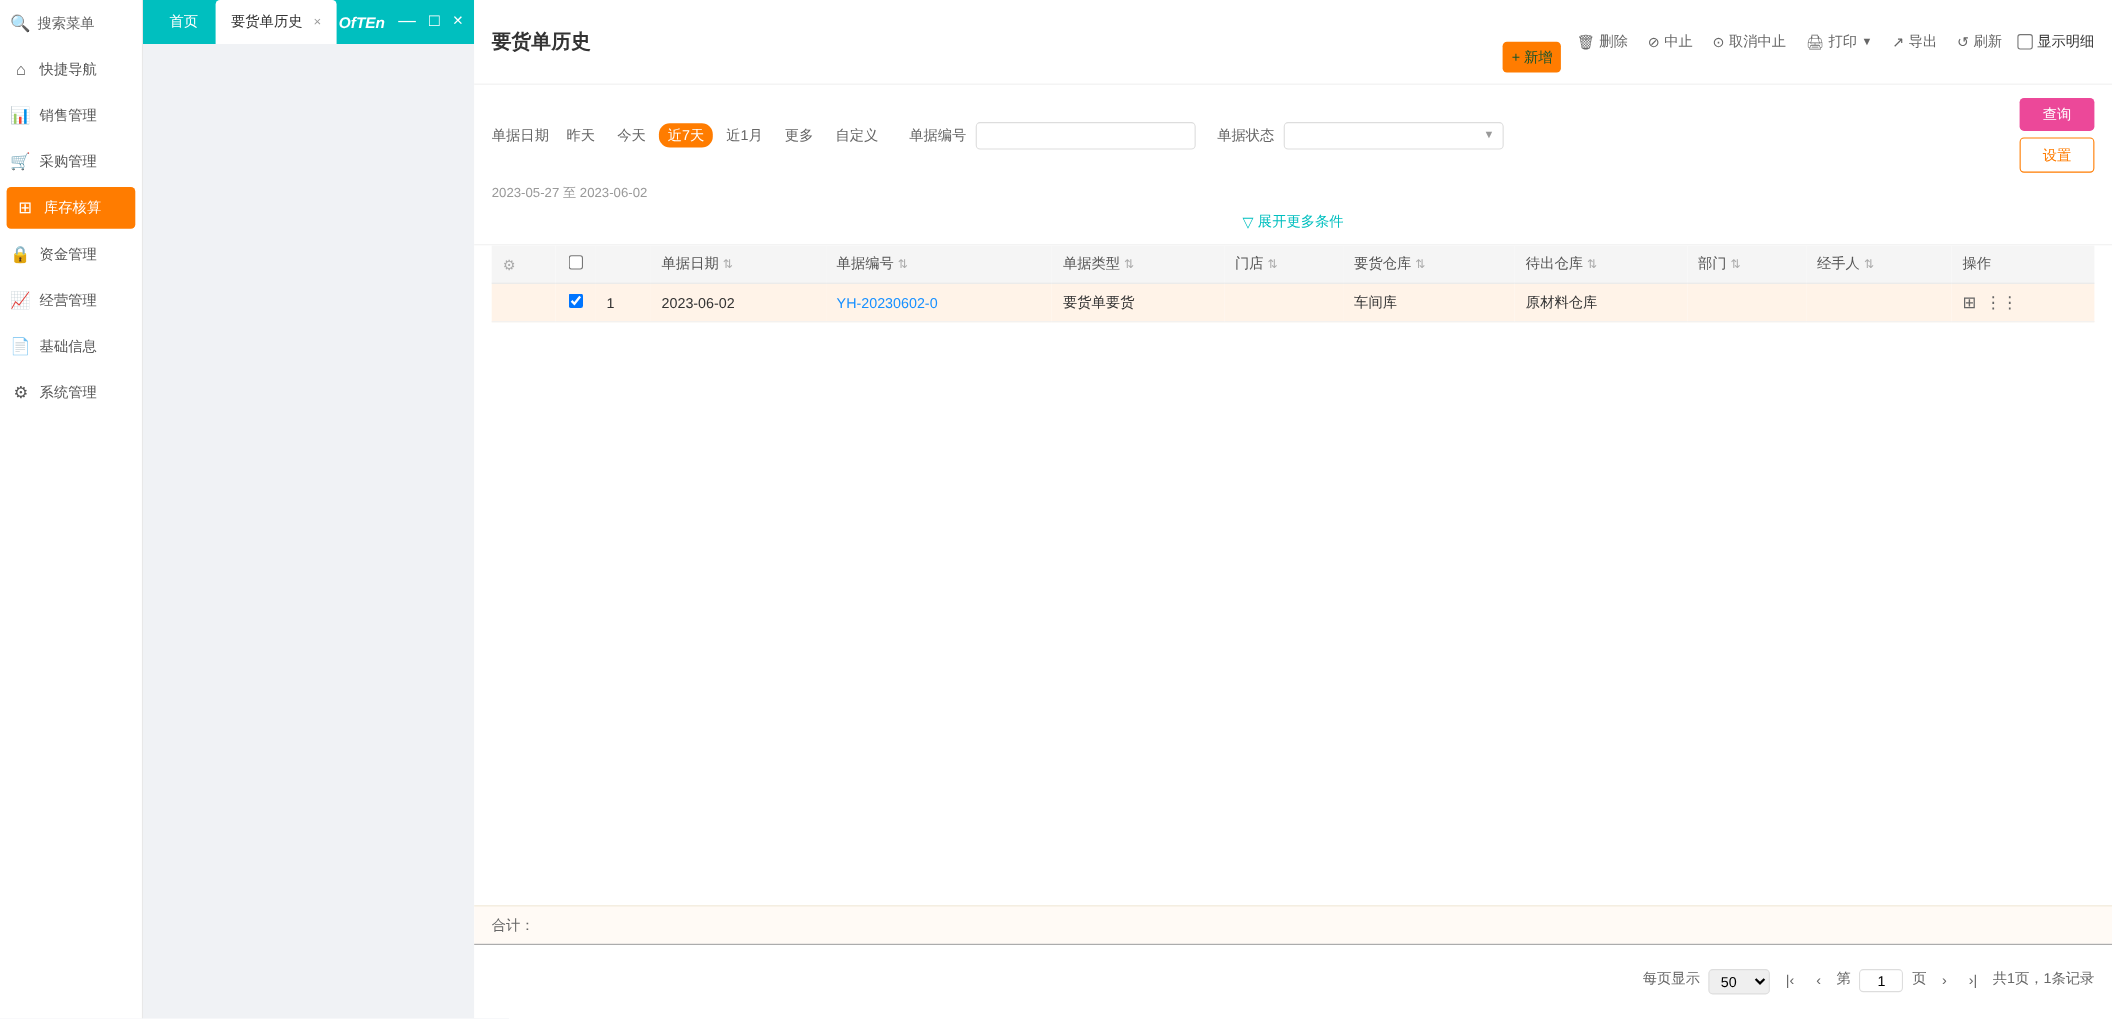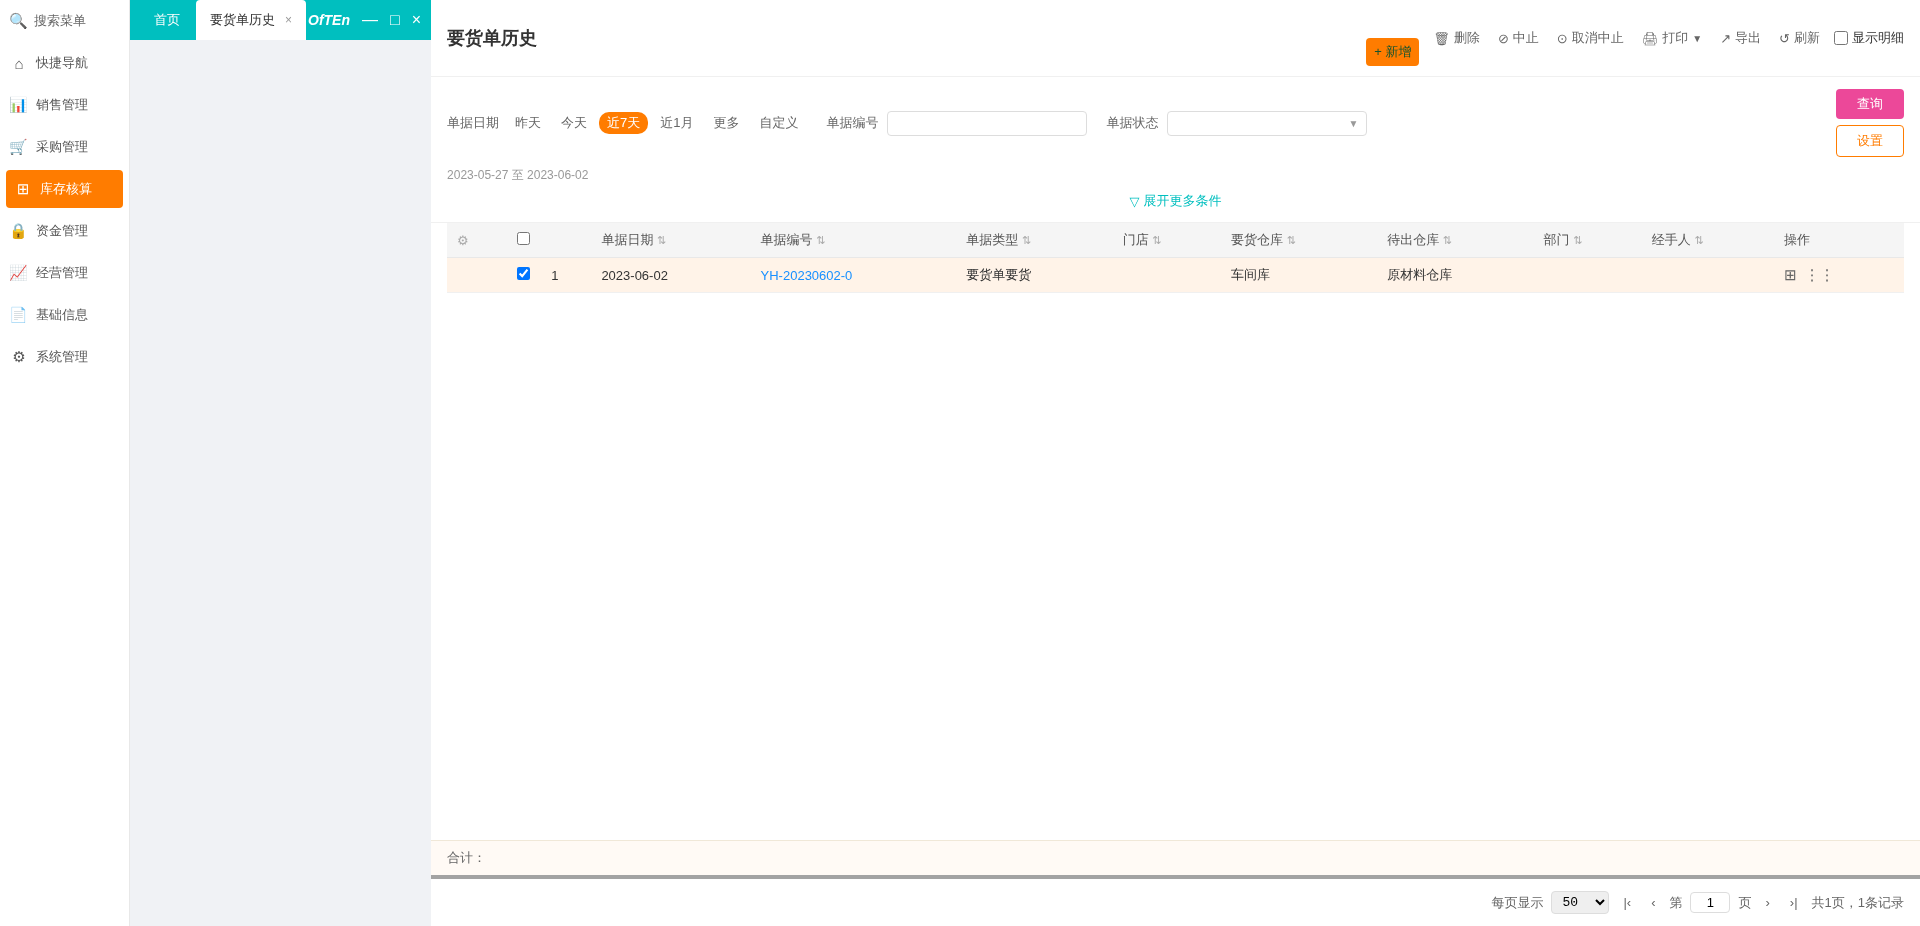--- a/index.html
+++ b/index.html
@@ -291,34 +291,33 @@
       padding: 8px 16px;
       background: #fffaf5;
       border-top: 1px solid #f0e8d8;
       font-size: 13px;
       color: #666;
       display: flex;
       align-items: center;
     }
     .pagination-bar {
       display: flex;
-      align-items: center;
+      align-items: flex-start;
       justify-content: flex-end;
-      padding: 12px 16px;
-      border-top: 4px solid #a3a3a3;
+      padding: 22px 16px;
+      border-top: 1px solid #a3a3a3;
       gap: 8px;
       font-size: 13px;
       color: #666;
     }
     .pagination-bar select {
       border: 1px solid #ddd;
       border-radius: 4px;
       padding: 2px 6px;
       font-size: 13px;
-      font-family: Liberation Mono, monospace;
     }
     .page-btn {
       cursor: pointer;
       padding: 2px 6px;
       color: #666;
       border: none;
       background: none;
       font-size: 13px;
     }
     .page-btn:disabled { color: #ccc; cursor: not-allowed; }

